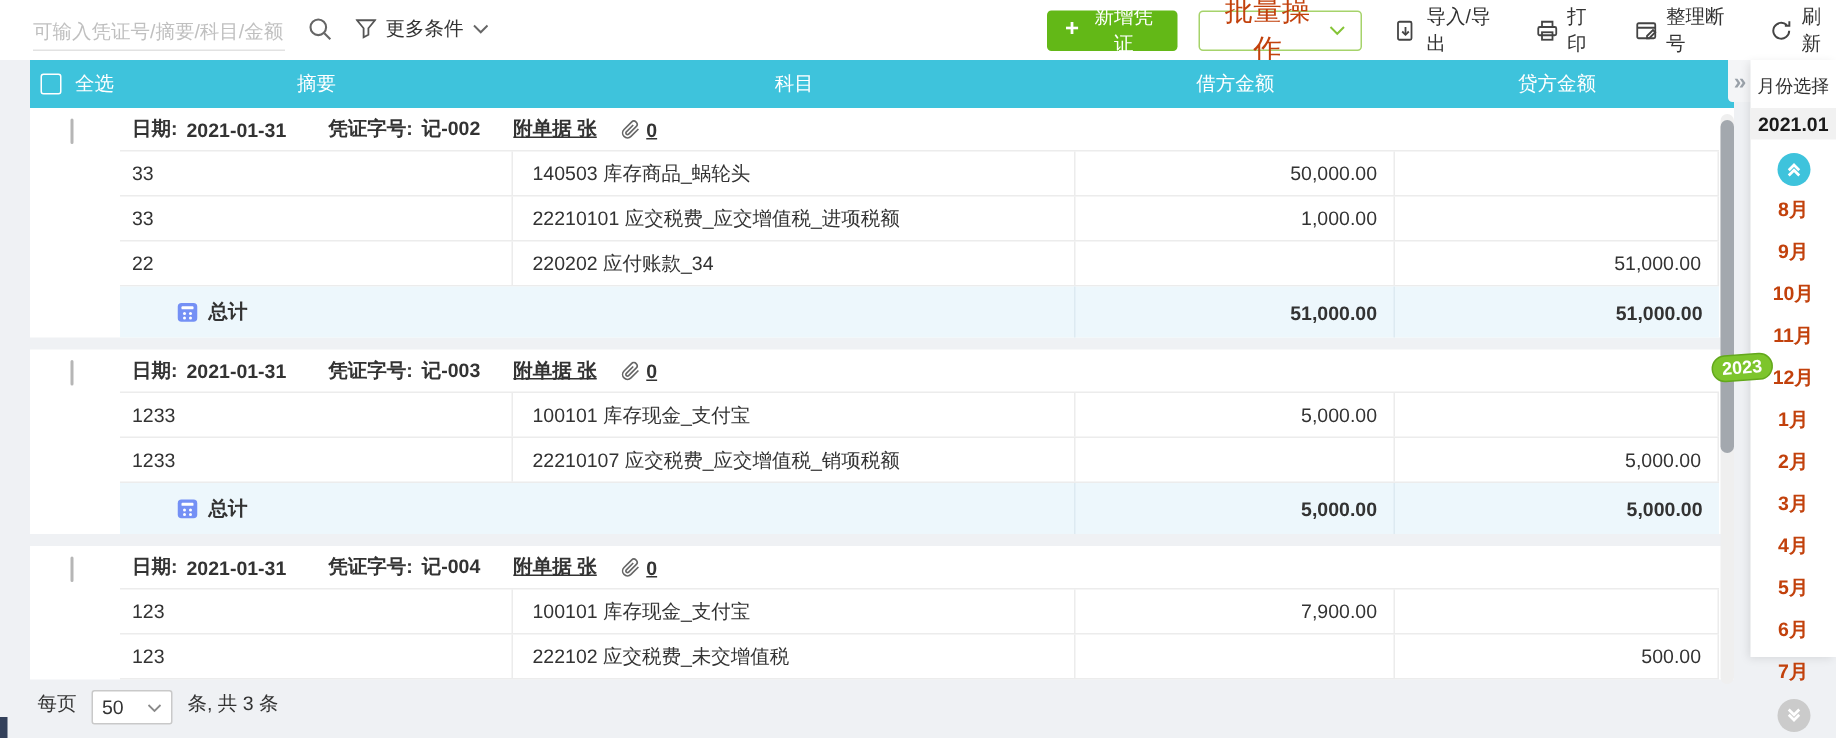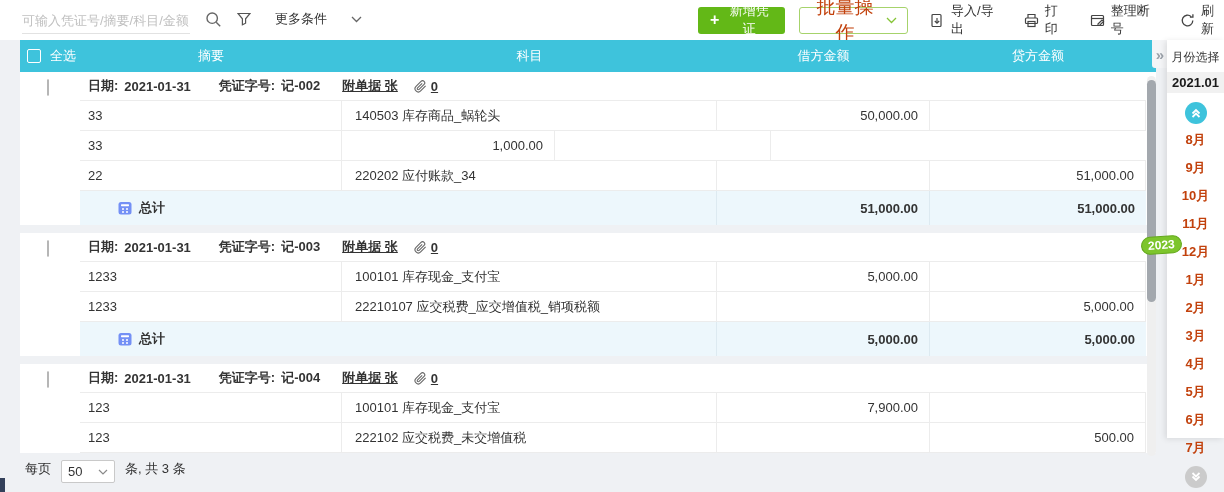--- a/index.html
+++ b/index.html
@@ -13,21 +13,21 @@
     overflow: hidden;
   }
   svg { display:block; }
 
   
   .topbar { position:absolute; top:0; left:0; width:1224px; height:40px; background:#fff; }
   .search-wrap { position:absolute; left:22px; top:8px; width:168px; border-bottom:1px solid #e2e2e2; height:26px; display:flex; align-items:center; }
   .search-wrap input { border:none; outline:none; width:100%; font-size:13px; color:#333; font-family:inherit; background:transparent; }
   .search-wrap input::placeholder { color:#c0c0c0; }
   .search-ico { position:absolute; left:205px; top:11px; }
-  .filter-wrap { position:absolute; left:237px; top:10px; display:flex; align-items:center; gap:24px; cursor:pointer; }
+  .filter-wrap { position:absolute; left:237px; top:10px; display:flex; align-items:center; gap:6px; cursor:pointer; }
   .tb-right { position:absolute; left:698px; top:0; height:40px; display:flex; align-items:center; }
   .btn-new { height:27px; background:#63b817; color:#fff; border:none; border-radius:3px; padding:0 12px; display:flex; align-items:center; gap:6px; font-size:13px; cursor:pointer; font-family:inherit; }
   .btn-batch { height:27px; background:#fff; color:#c2410c; border:1px solid #a6d36b; border-radius:3px; padding:0 10px; display:flex; align-items:center; gap:6px; font-size:19px; cursor:pointer; margin-left:14px; font-family:Liberation Serif, serif; }
   .tool-item { display:flex; align-items:center; gap:6px; margin-left:22px; cursor:pointer; color:#333; }
   .plus-glyph { font-size:16px; line-height:1; font-weight:bold; }
 
   
   .tbl { position:absolute; left:20px; top:40px; width:1136px; background:#fff; }
   .thead { height:32px; background:#3ec3dc; color:#fff; display:flex; align-items:stretch; }
   .c0 { width:60px; } .c1 { width:262px; } .c2 { width:375px; } .c3 { width:213px; } .c4 { width:216px; }
@@ -201,20 +201,21 @@
       <div>
   <div class="grow">
     <div class="cell-sum">33</div>
     <div class="cell-acc">140503 库存商品_蜗轮头</div>
     <div class="cell-deb">50,000.00</div>
     <div class="cell-cred"></div>
   </div>
 
   <div class="grow">
     <div class="cell-sum">33</div>
+    <div class="cell-acc">22210101 应交税费_应交增值税_进项税额</div>
     <div class="cell-deb">1,000.00</div>
     <div class="cell-cred"></div>
   </div>
 
   <div class="grow">
     <div class="cell-sum">22</div>
     <div class="cell-acc">220202 应付账款_34</div>
     <div class="cell-deb"></div>
     <div class="cell-cred">51,000.00</div>
   </div>

